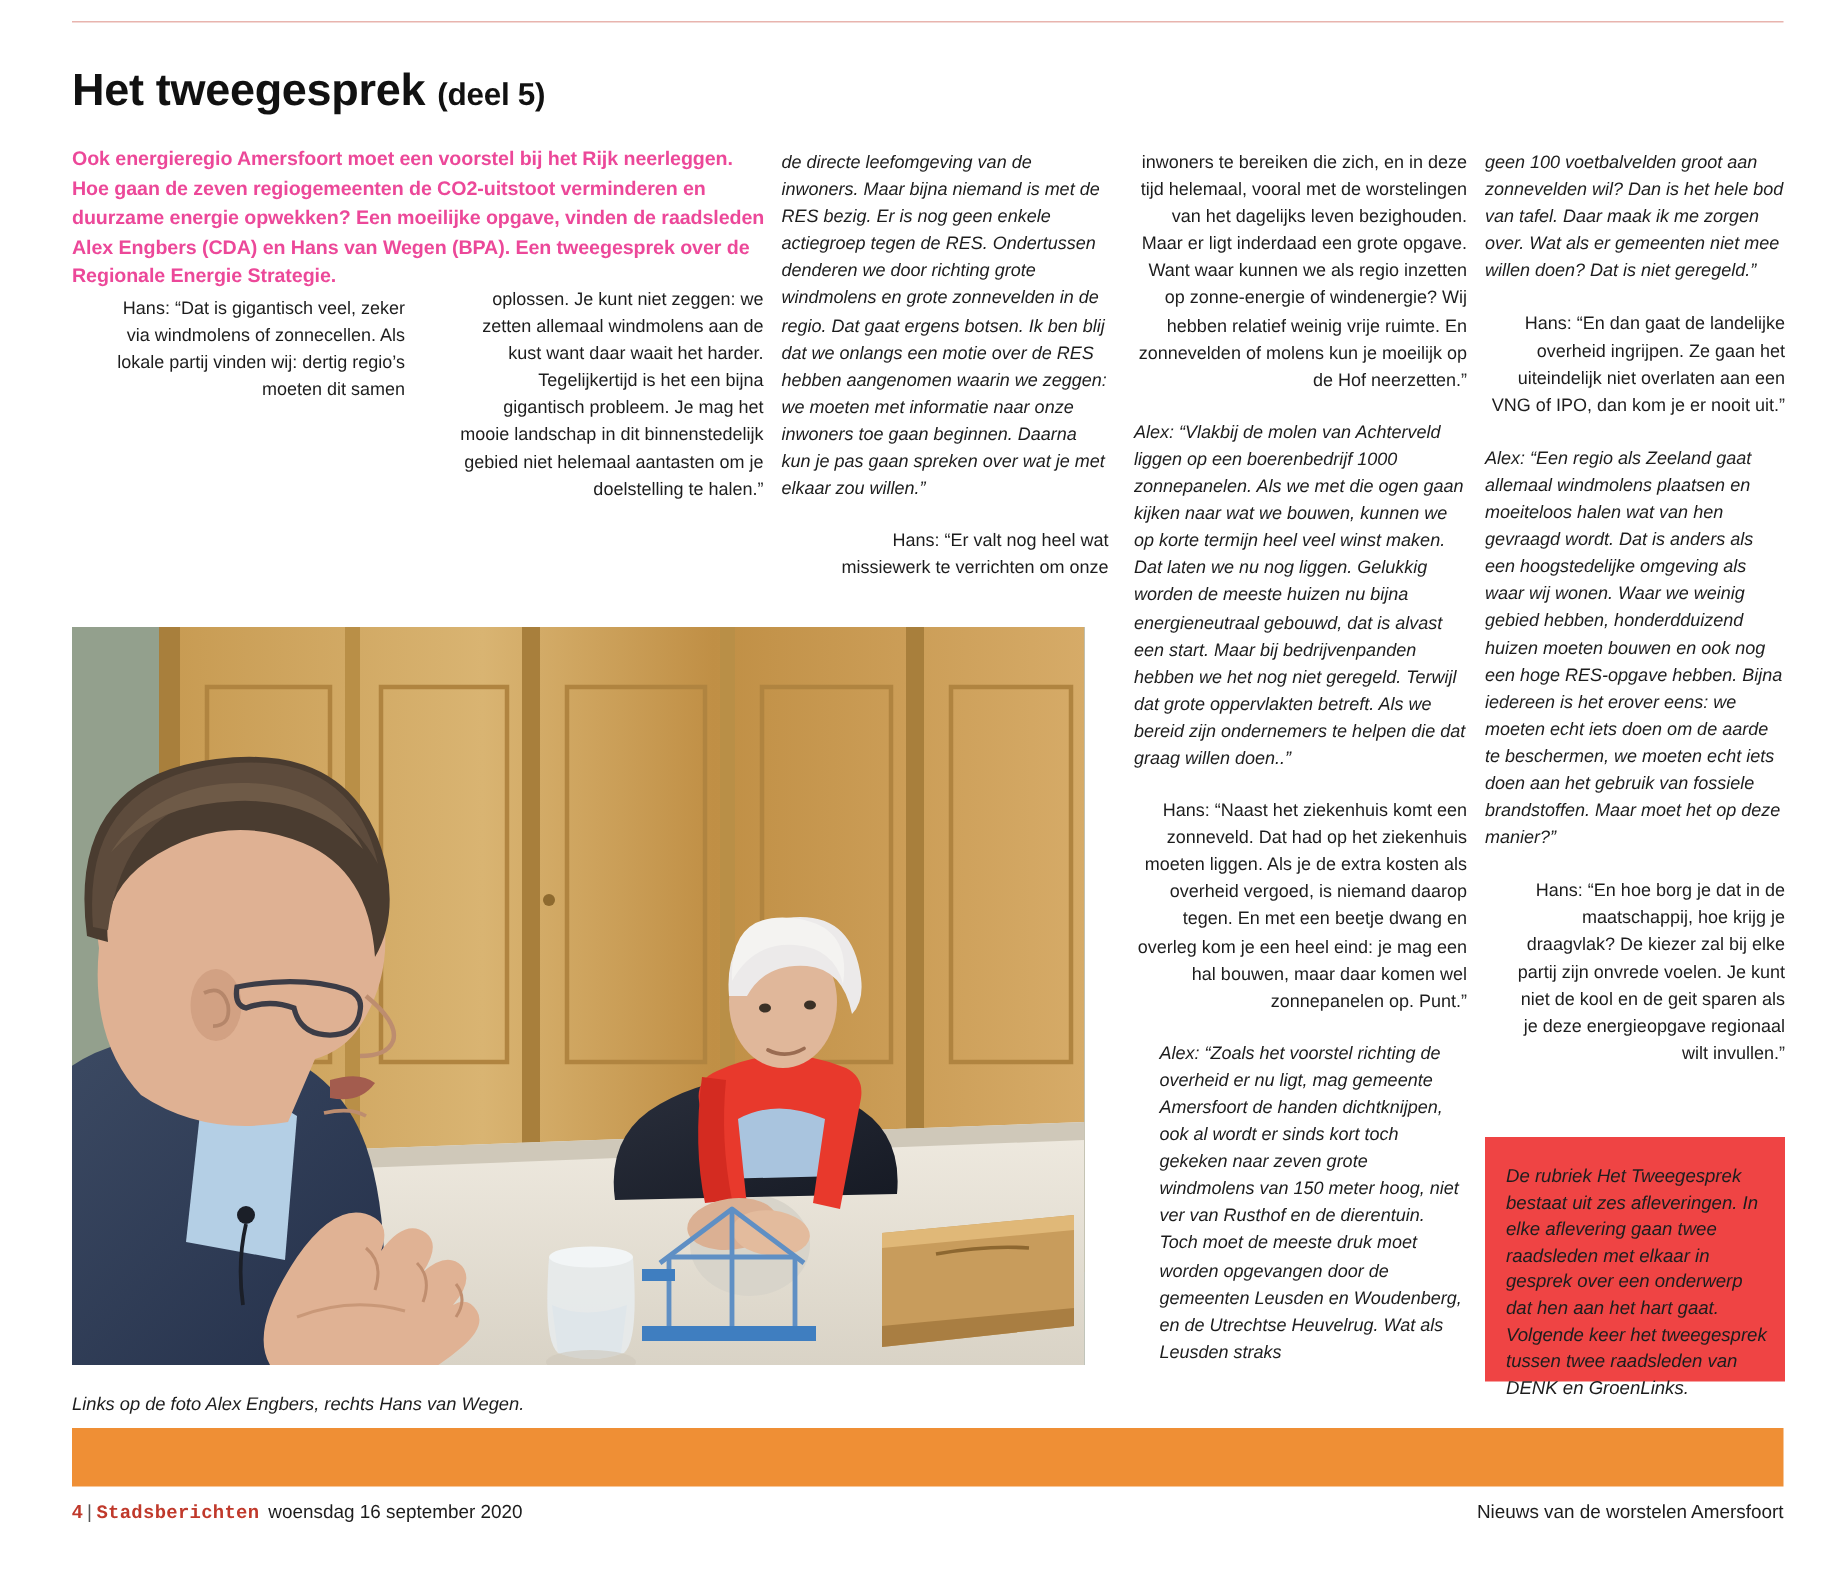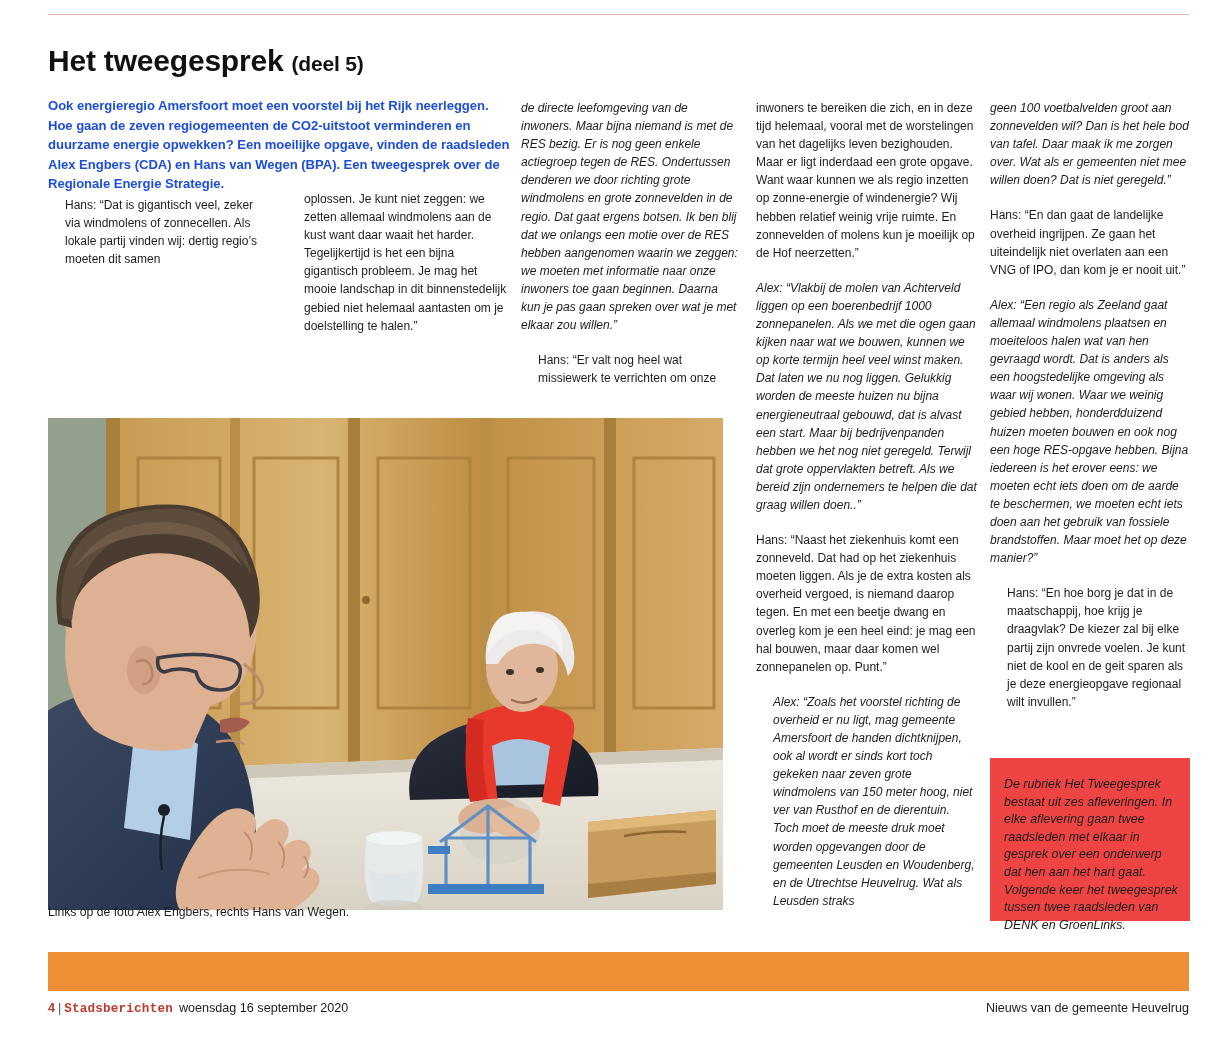--- a/index.html
+++ b/index.html
@@ -24,46 +24,46 @@
     position:absolute;left:48px;top:44px;width:700px;
     font-size:30px;font-weight:bold;letter-spacing:-0.2px;
     color:#111;white-space:nowrap;
   }
   .headline .deel{font-size:21px;font-weight:bold;}
 
   
   .intro{
     position:absolute;left:48px;top:96px;width:462px;
     font-size:13.1px;font-weight:bold;line-height:19.5px;
-    color:#1d4ed8;letter-spacing:-0.05px;
+    color:#ec4899;letter-spacing:-0.05px;
   }
 
   
   .col{position:absolute;font-size:12px;line-height:18.1px;color:#1d1d1d;}
   .c1{left:48px;  top:196px; width:222px;}
   .c2{left:287px; top:190px; width:222px;}
   .c3{left:521px; top:99px;  width:218px;}
   .c4{left:756px; top:99px;  width:222px;}
   .c5{left:990px; top:99px;  width:200px;}
 
   p.par{margin:0 0 17px 0;}
   p.par:last-child{margin-bottom:0;margin-left:17px;}
   .q-alex{font-style:italic;}
-  .q-hans{font-style:normal;}
+  .q-hans{font-style:normal;text-align:right;}
 
   
   .photo{
     position:absolute;left:48px;top:418px;width:675px;height:492px;
     overflow:hidden;background:#8a8f7e;
   }
   .photo svg{display:block;width:675px;height:492px;}
 
   .caption{
-    position:absolute;left:48px;top:904px;width:640px;
-    font-size:12.2px;line-height:16px;color:#1d1d1d;
+    position:absolute;left:48px;top:928px;width:640px;
+    font-size:12.2px;font-style:italic;line-height:16px;color:#1d1d1d;
   }
 
   
   .callout{
     position:absolute;left:990px;top:758px;width:200px;height:163px;
     background:#ef4444;
   }
   .callout-txt{
     position:absolute;left:14px;top:18px;width:176px;
     font-size:12.4px;font-style:italic;line-height:17.6px;color:#1d1d1d;
@@ -239,15 +239,15 @@
 
   <div class="callout">
     <div class="callout-txt">De rubriek Het Tweegesprek bestaat uit zes afleveringen. In elke aflevering gaan twee raadsleden met elkaar in gesprek over een onderwerp dat hen aan het hart gaat. Volgende keer het tweegesprek tussen twee raadsleden van DENK en GroenLinks.</div>
   </div>
 
   <div class="orange-bar"></div>
 
   <div class="footer-left">
     <span class="pg">4</span><span class="sep">|</span><span class="sect">Stadsberichten</span><span class="date">woensdag 16 september 2020</span>
   </div>
-  <div class="footer-right">Nieuws van de gemeente Heuvelrug</div>
+  <div class="footer-right">Nieuws van de worstelen Amersfoort</div>
 
 </div>
 
 </body></html>

